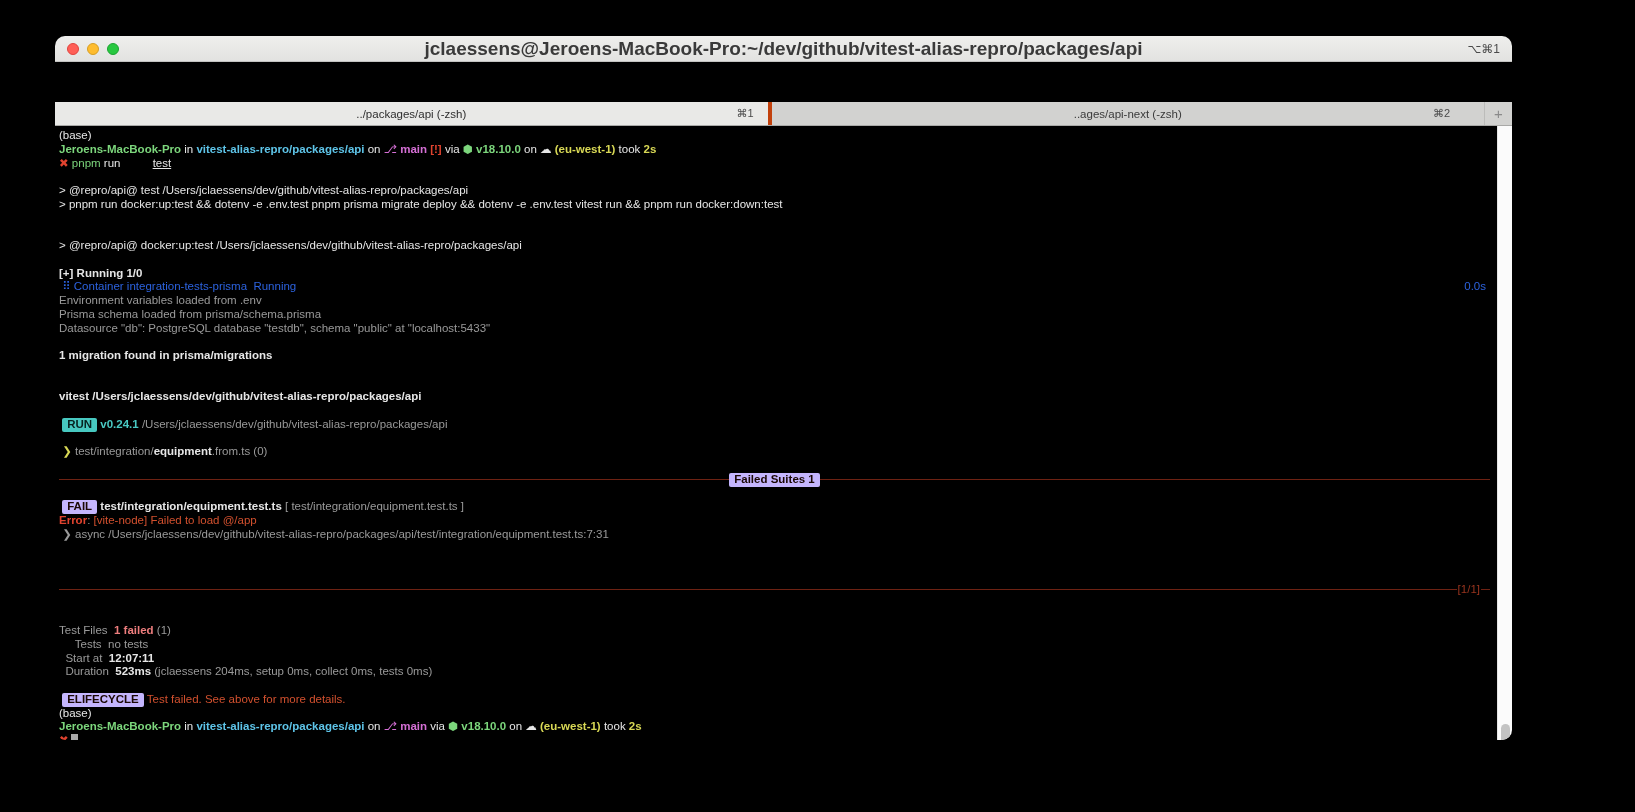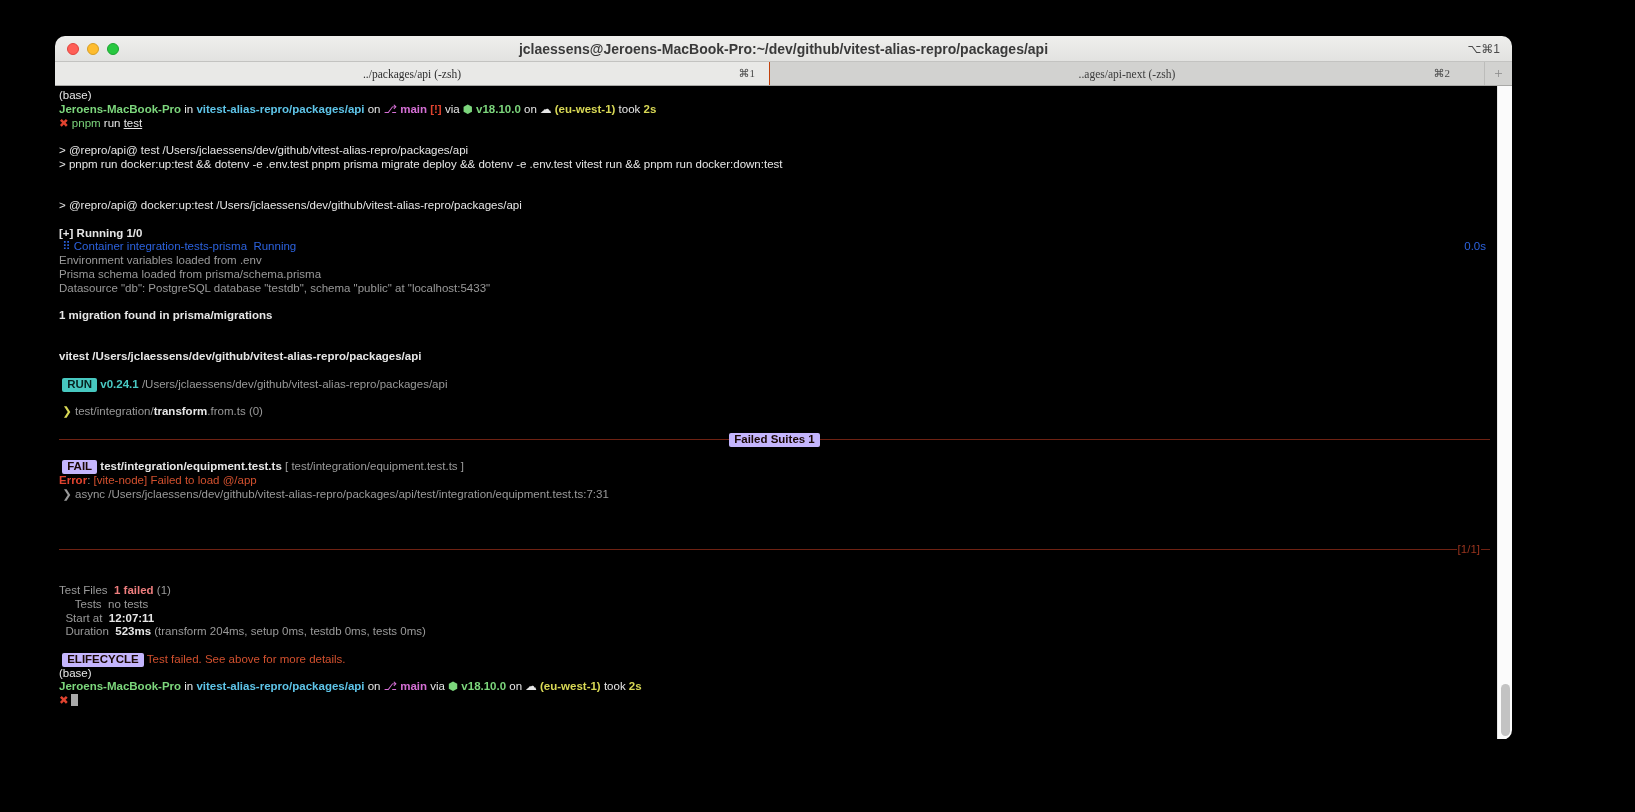--- a/index.html
+++ b/index.html
@@ -5,27 +5,27 @@
   html,body{margin:0;padding:0;background:#000;width:1635px;height:812px;overflow:hidden;}
   *{box-sizing:border-box;}
   .window{position:absolute;left:55px;top:36px;width:1457px;height:704px;border-radius:10px;overflow:hidden;background:#000;box-shadow:0 20px 50px rgba(0,0,0,.6);}
   
   .titlebar{height:26px;background:linear-gradient(#efefed,#e2e2e0);display:flex;align-items:center;position:relative;border-bottom:1px solid #c3c3c1;font-family:"Liberation Sans",sans-serif;}
   .lights{position:absolute;left:12px;top:0;height:100%;display:flex;align-items:center;gap:8px;}
   .light{width:12px;height:12px;border-radius:50%;}
   .light.red{background:#ff5f57;border:1px solid #e0443e;}
   .light.yellow{background:#febc2e;border:1px solid #d69e24;}
   .light.green{background:#28c840;border:1px solid #1da432;}
-  .wtitle{flex:1;text-align:center;font-size:14px;font-weight:bold;color:#3a3a3a;}
+  .wtitle{flex:1;text-align:center;font-size:19px;font-weight:bold;color:#3a3a3a;}
   .wshortcut{position:absolute;right:12px;font-size:12px;color:#4a4a4a;}
   
-  .tabbar{height:24px;display:flex;background:#404040;border-bottom:1px solid #a9a9a7;font-family:Liberation Serif, serif;}
+  .tabbar{height:24px;display:flex;background:#404040;border-bottom:1px solid #a9a9a7;font-family:Liberation Sans, sans-serif;margin-top:40px;}
   .tab{flex:1;position:relative;display:flex;align-items:center;justify-content:center;font-size:11.5px;color:#2e2e2e;cursor:default;}
   .tab.active{background:#e9e9e7;}
-  .tab.inactive{background:#d2d2d0;border-left:1px solid #c2410c;color:#3a3a3a;}
+  .tab.inactive{background:#d2d2d0;border-left:4px solid #c2410c;color:#3a3a3a;}
   .tabshortcut{position:absolute;right:34px;font-size:11px;color:#4a4a4a;}
   .tab.active .tabshortcut{right:14px;}
   .plusbtn{width:28px;display:flex;align-items:center;justify-content:center;background:#d2d2d0;border-left:1px solid #bcbcba;color:#8a8a8a;font-size:15px;}
   
   .terminal{position:relative;height:653px;background:#000;}
   .termbody{position:absolute;inset:0;padding:3px 22px 0 4px;font-family:Liberation Sans, sans-serif;font-size:11.5px;line-height:13.76px;}
   .line{white-space:pre;height:13.76px;color:#e6e6e6;}
   .flexline{display:flex;align-items:center;}
   .hr{flex:1 1 auto;border-top:1px solid #6e2213;height:0;}
   .hr.tail{flex:0 0 9px;}
@@ -35,21 +35,21 @@
   .green{color:#7cd67c;}
   .cyan{color:#5ec4e8;}
   .magenta{color:#d56fd5;}
   .red{color:#e0432f;}
   .orangered{color:#d2502e;}
   .yellow{color:#d8d855;}
   .blue{color:#2c62de;}
   .teal{color:#49c9c3;}
   .failred{color:#ed7d7d;}
   .bold{font-weight:bold;}
-  .ul{text-decoration:underline;}
+  .ul{text-decoration:underline;margin-left:29px;}
   .fr{float:right;margin-right:4px;}
   .badge{display:inline-block;padding:0 5px;border-radius:2px;font-weight:bold;}
   .badge-run{background:#47c8c0;color:#072220;}
   .badge-fail{background:#c4b5fd;color:#1a0703;}
   .divlabel{color:#99341e;padding:0 1px;}
   .cursorblock{display:inline-block;width:7px;height:12px;background:#a9a9a9;vertical-align:-2px;margin-left:2px;}
   
   .scrollbar{position:absolute;top:0;right:0;bottom:0;width:15px;background:#fbfbfb;border-left:1px solid #e4e4e4;}
   .thumb{position:absolute;left:3px;bottom:3px;width:9px;height:52px;border-radius:5px;background:#c3c3c3;}
 </style>
@@ -98,37 +98,37 @@
         <div class="line"><span class="seg dim">Prisma schema loaded from prisma/schema.prisma</span></div>
         <div class="line"><span class="seg dim">Datasource "db": PostgreSQL database "testdb", schema "public" at "localhost:5433"</span></div>
         <div class="line">&nbsp;</div>
         <div class="line"><span class="seg fg bold">1 migration found in prisma/migrations</span></div>
         <div class="line">&nbsp;</div>
         <div class="line">&nbsp;</div>
         <div class="line"><span class="seg fg bold">vitest /Users/jclaessens/dev/github/vitest-alias-repro/packages/api</span></div>
         <div class="line">&nbsp;</div>
         <div class="line"><span class="seg fg"> </span><span class="seg badge badge-run">RUN</span><span class="seg fg"> </span><span class="seg teal bold">v0.24.1</span><span class="seg dim"> /Users/jclaessens/dev/github/vitest-alias-repro/packages/api</span></div>
         <div class="line">&nbsp;</div>
-        <div class="line"><span class="seg yellow"> ❯ </span><span class="seg dim">test/integration/</span><span class="seg fg bold">transform</span><span class="seg dim">.from.ts</span><span class="seg dim"> (0)</span></div>
+        <div class="line"><span class="seg yellow"> ❯ </span><span class="seg dim">test/integration/</span><span class="seg fg bold">equipment</span><span class="seg dim">.from.ts</span><span class="seg dim"> (0)</span></div>
         <div class="line">&nbsp;</div>
         <div class="line flexline"><span class="hr"></span><span class="badge badge-fail">Failed Suites 1</span><span class="hr"></span></div>
         <div class="line">&nbsp;</div>
         <div class="line"><span class="seg fg"> </span><span class="seg badge badge-fail">FAIL</span><span class="seg fg"> </span><span class="seg fg bold">test/integration/equipment.test.ts</span><span class="seg dim"> [ test/integration/equipment.test.ts ]</span></div>
         <div class="line"><span class="seg red bold">Error</span><span class="seg dim">: </span><span class="seg orangered">[vite-node] Failed to load @/app</span></div>
         <div class="line"><span class="seg dim"> ❯ async /Users/jclaessens/dev/github/vitest-alias-repro/packages/api/test/integration/equipment.test.ts:7:31</span></div>
         <div class="line">&nbsp;</div>
         <div class="line">&nbsp;</div>
         <div class="line">&nbsp;</div>
         <div class="line flexline"><span class="hr"></span><span class="divlabel">[1/1]</span><span class="hr tail"></span></div>
         <div class="line">&nbsp;</div>
         <div class="line">&nbsp;</div>
         <div class="line"><span class="seg dim">Test Files  </span><span class="seg failred bold">1 failed</span><span class="seg dim"> (1)</span></div>
         <div class="line"><span class="seg dim">     Tests  no tests</span></div>
         <div class="line"><span class="seg dim">  Start at  </span><span class="seg fg bold">12:07:11</span></div>
-        <div class="line"><span class="seg dim">  Duration  </span><span class="seg fg bold">523ms</span><span class="seg dim"> (transform 204ms, setup 0ms, testdb 0ms, tests 0ms)</span></div>
+        <div class="line"><span class="seg dim">  Duration  </span><span class="seg fg bold">523ms</span><span class="seg dim"> (jclaessens 204ms, setup 0ms, collect 0ms, tests 0ms)</span></div>
         <div class="line">&nbsp;</div>
         <div class="line"><span class="seg fg"> </span><span class="seg badge badge-fail">ELIFECYCLE</span><span class="seg fg"> </span><span class="seg orangered">Test failed. See above for more details.</span></div>
         <div class="line"><span class="seg fg">(base)</span></div>
         <div class="line"><span class="seg green bold">Jeroens-MacBook-Pro</span><span class="seg fg"> in </span><span class="seg cyan bold">vitest-alias-repro/packages/api</span><span class="seg fg"> on </span><span class="seg magenta">⎇ </span><span class="seg magenta bold">main</span><span class="seg fg"> via </span><span class="seg green">⬢ </span><span class="seg green bold">v18.10.0</span><span class="seg fg"> on </span><span class="seg fg">☁ </span><span class="seg yellow bold">(eu-west-1)</span><span class="seg fg"> took </span><span class="seg yellow bold">2s</span></div>
         <div class="line"><span class="seg red">✖</span><span class="cursorblock"></span></div>
       </div>
     <div class="scrollbar">
       <div class="thumb"></div>
     </div>
   </div>

